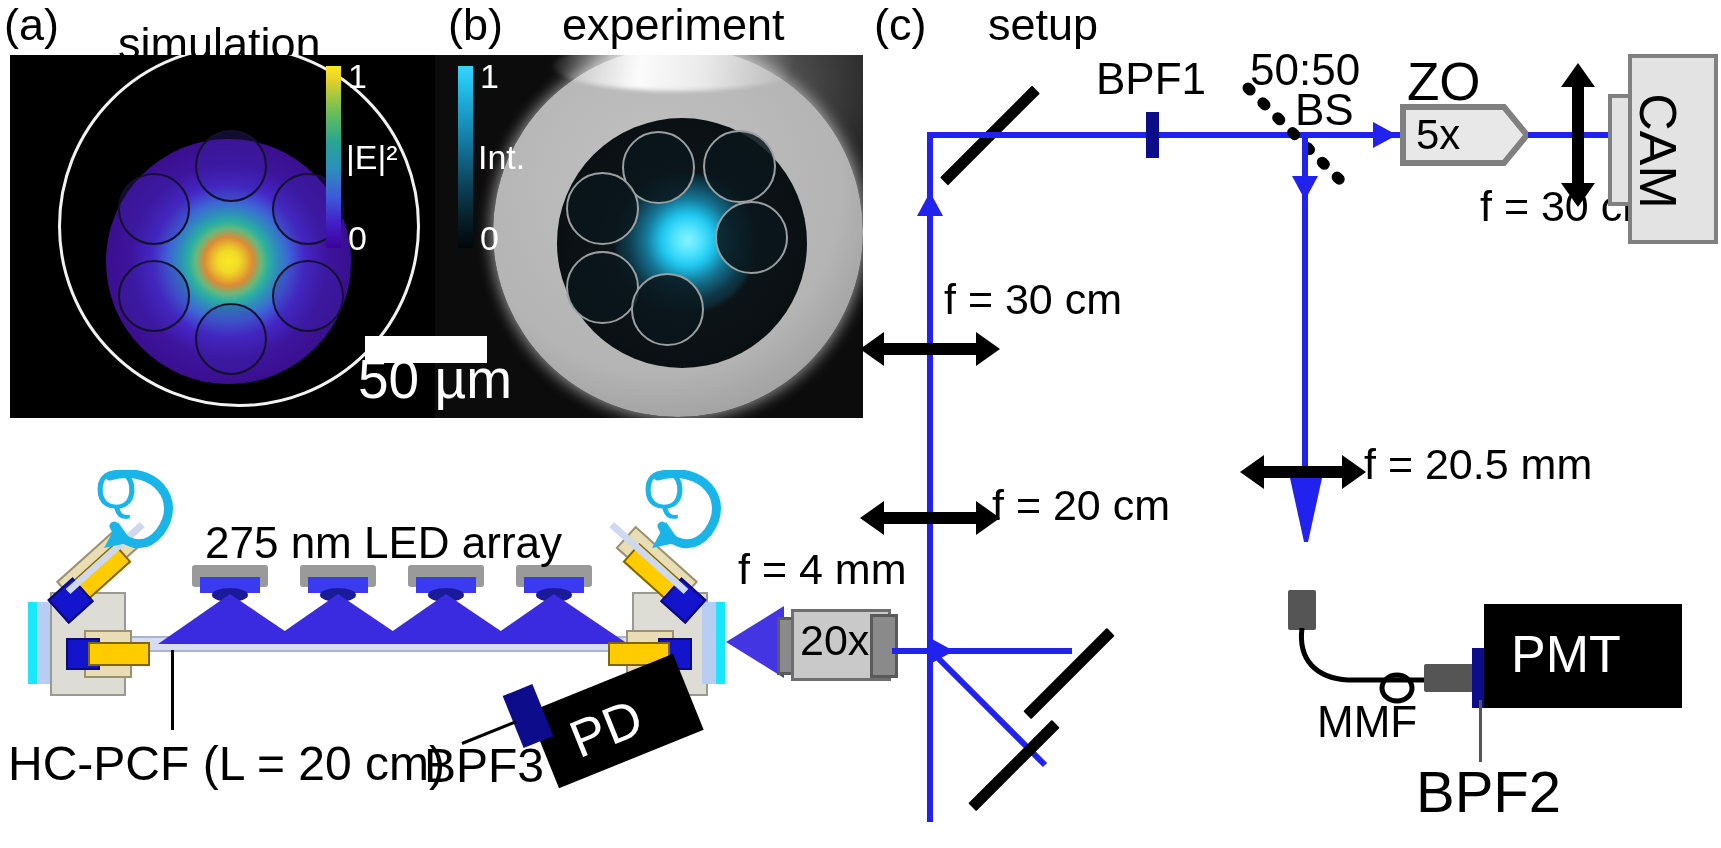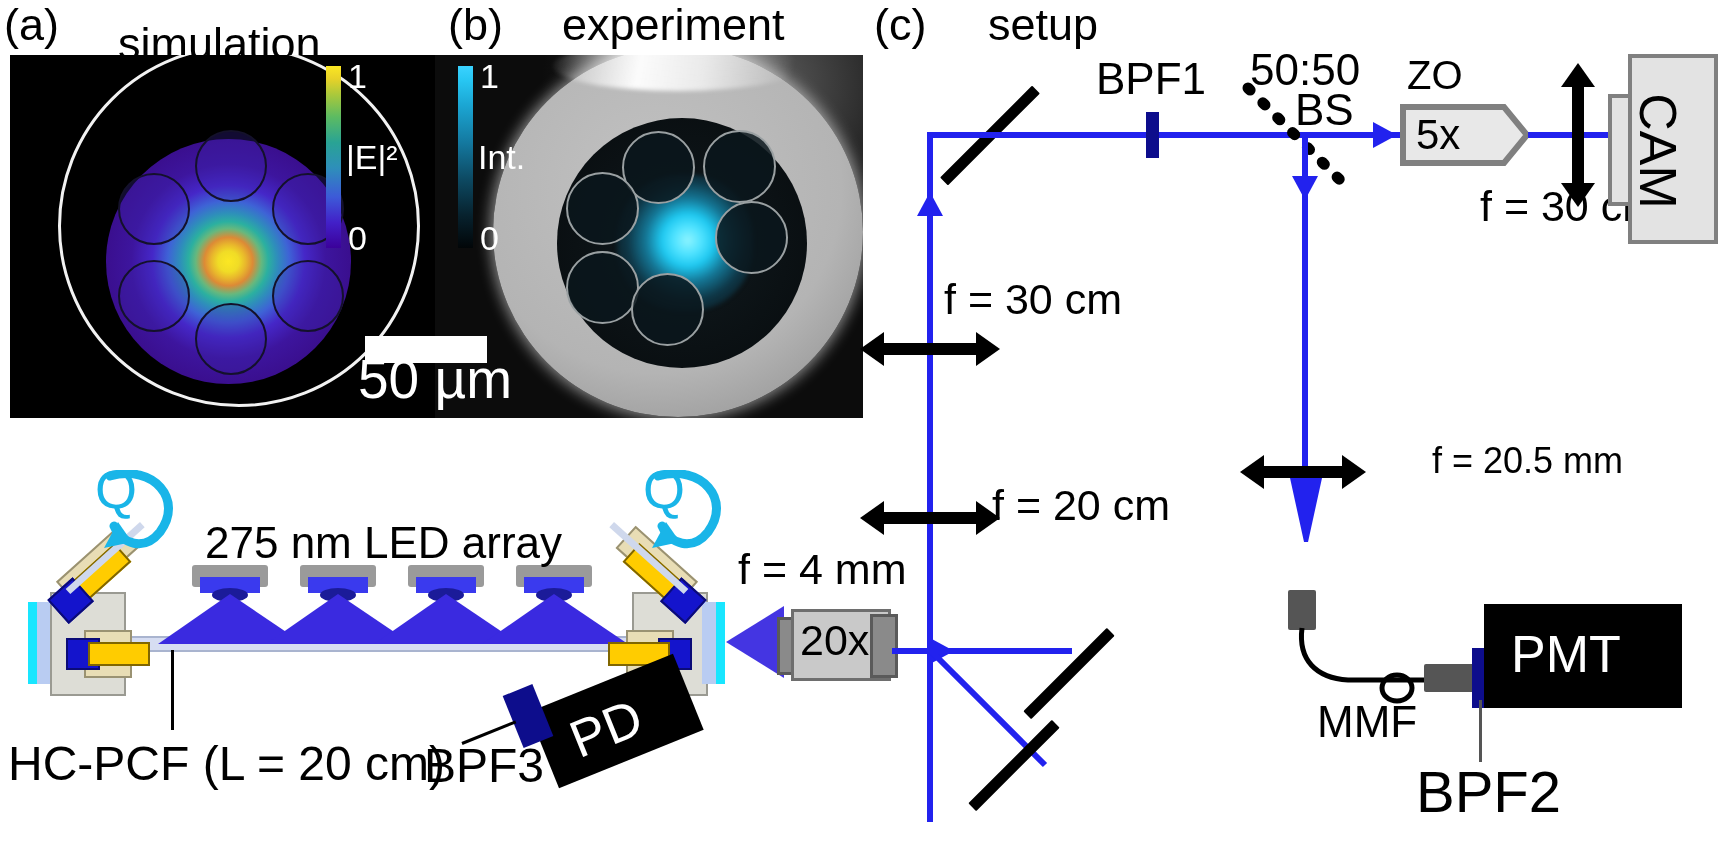--- a/index.html
+++ b/index.html
@@ -285,21 +285,21 @@
   <line x1="10" y1="10" x2="110" y2="110" stroke="#000" stroke-width="11" stroke-linecap="round" stroke-dasharray="3 18"></line>
 </svg>
 <div class="lbl" style="left:1250px;top:48px;font-size:44px;">50:50</div>
 <div class="lbl" style="left:1295px;top:88px;font-size:44px;">BS</div>
 
 <div class="bArrowR" style="left:1373px;top:122px;"></div>
 
 <div class="beam" style="left:1302px;top:132px;width:6px;height:390px;"></div>
 <div class="bArrowD" style="left:1292px;top:176px;"></div>
 
-<div class="lbl" style="left:1407px;top:55px;font-size:40px;">ZO</div>
+<div class="lbl" style="left:1407px;top:55px;font-size:53px;">ZO</div>
 <svg class="abs" style="left:1400px;top:104px;" width="130" height="62">
   <polygon points="3,3 104,3 127,31 104,59 3,59" fill="#e8e8e8" stroke="#808080" stroke-width="6"></polygon>
 </svg>
 <div class="lbl" style="left:1416px;top:114px;font-size:42px;">5x</div>
 
 <div class="beam" style="left:1528px;top:132px;width:128px;height:6px;"></div>
 
 <div class="dblArrowV" style="left:1572px;top:85px;height:100px;"></div>
 <div class="lbl" style="left:1480px;top:185px;font-size:43px;">f = 30 cm</div>
 
@@ -307,21 +307,21 @@
 <div class="box" style="left:1628px;top:54px;width:82px;height:182px;"></div>
 <div class="lbl" style="left:1600px;top:125px;font-size:52px;transform:rotate(90deg);transform-origin:50% 50%;">CAM</div>
 
 <div class="dblArrowH" style="left:882px;top:343px;width:96px;"></div>
 <div class="lbl" style="left:944px;top:278px;font-size:43px;">f = 30 cm</div>
 
 <div class="dblArrowH" style="left:882px;top:512px;width:96px;"></div>
 <div class="lbl" style="left:944px;top:484px;font-size:43px;margin-left:48px;">f = 20 cm</div>
 
 <div class="dblArrowH" style="left:1262px;top:466px;width:82px;"></div>
-<div class="lbl" style="left:1432px;top:443px;font-size:36px;">f = 20.5 mm</div>
+<div class="lbl" style="left:1364px;top:443px;font-size:43px;">f = 20.5 mm</div>
 
 <svg class="abs" style="left:1290px;top:478px;" width="32" height="64">
   <polygon points="0,0 32,0 18,64 14,64" fill="#2222ee"></polygon>
 </svg>
 
 <div class="abs" style="left:1288px;top:590px;width:28px;height:40px;background:#555;border-radius:2px;"></div>
 
 <svg class="abs" style="left:1286px;top:626px;" width="240" height="90">
   <path d="M16 2 C 12 34, 30 52, 62 54 L 180 54" stroke="#000" stroke-width="5" fill="none"></path>
   <ellipse cx="111" cy="62" rx="15" ry="13" stroke="#000" stroke-width="5" fill="none"></ellipse>

